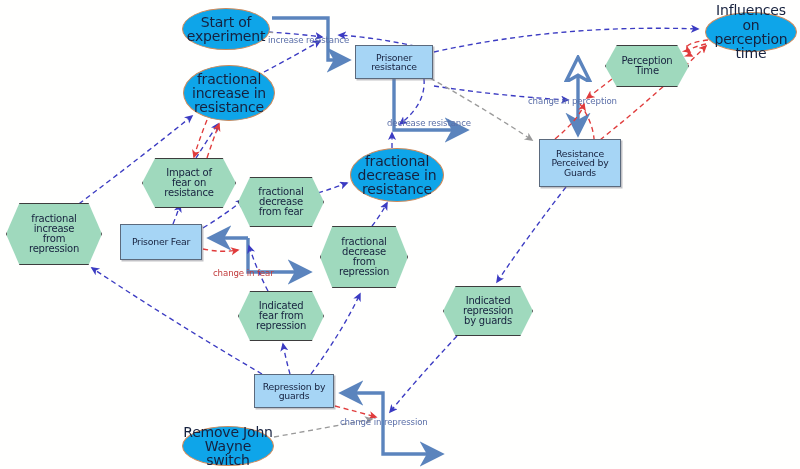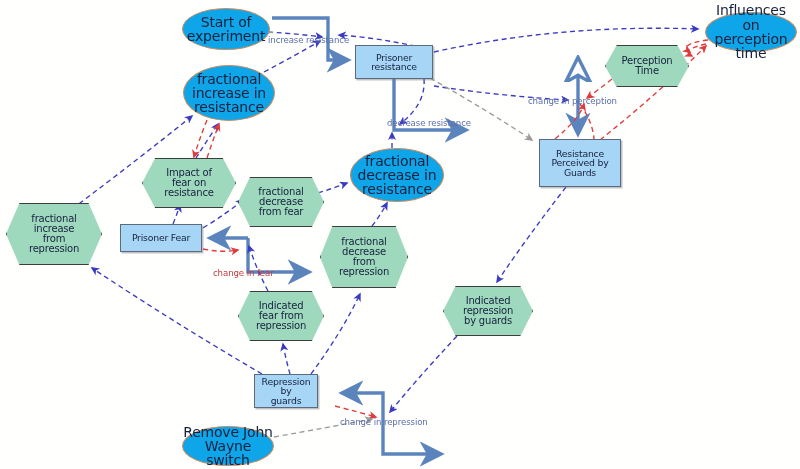--- a/index.html
+++ b/index.html
@@ -159,31 +159,31 @@
       <path stroke="#9a9a9a" d="M 274,437 Q 330,427 372,419" marker-end="url(#ah-gray)"></path>
       <path stroke="#9a9a9a" d="M 268,32 L 276,33"></path>
     </g>
   </svg>
 
   <div class="node stock" style="left:355px; top:45px; width:78px; height:34px;">
     <span class="lbl">Prisoner
 resistance</span>
   </div>
 
-  <div class="node stock" style="left:120px; top:224px; width:82px; height:28px;">
+  <div class="node stock" style="left:120px; top:224px; width:82px; height:36px;">
     <span class="lbl">Prisoner Fear</span>
   </div>
 
   <div class="node stock" style="left:539px; top:139px; width:82px; height:48px;">
     <span class="lbl">Resistance
 Perceived by
 Guards</span>
   </div>
 
-  <div class="node stock" style="left:254px; top:374px; width:64px; height:34px;">
+  <div class="node stock" style="left:254px; top:374px; width:80px; height:34px;">
     <span class="lbl">Repression by
 guards</span>
   </div>
 
   <div class="node hexagon" style="left:142px; top:158px; width:94px; height:50px;">
     <span class="lbl">Impact of
 fear on
 resistance</span>
   </div>
 

